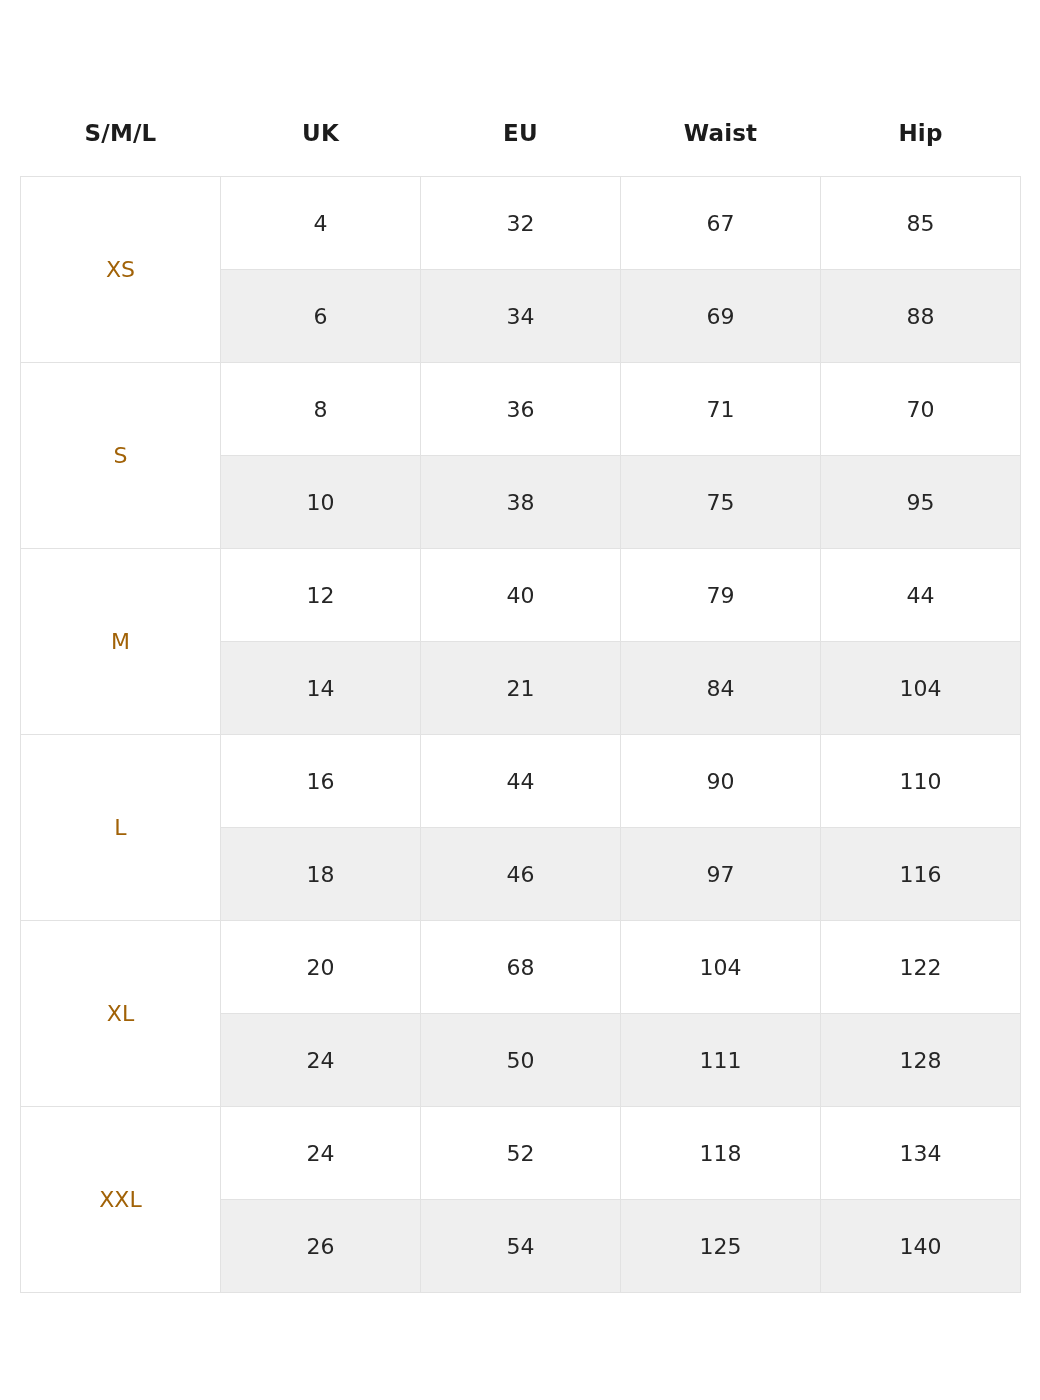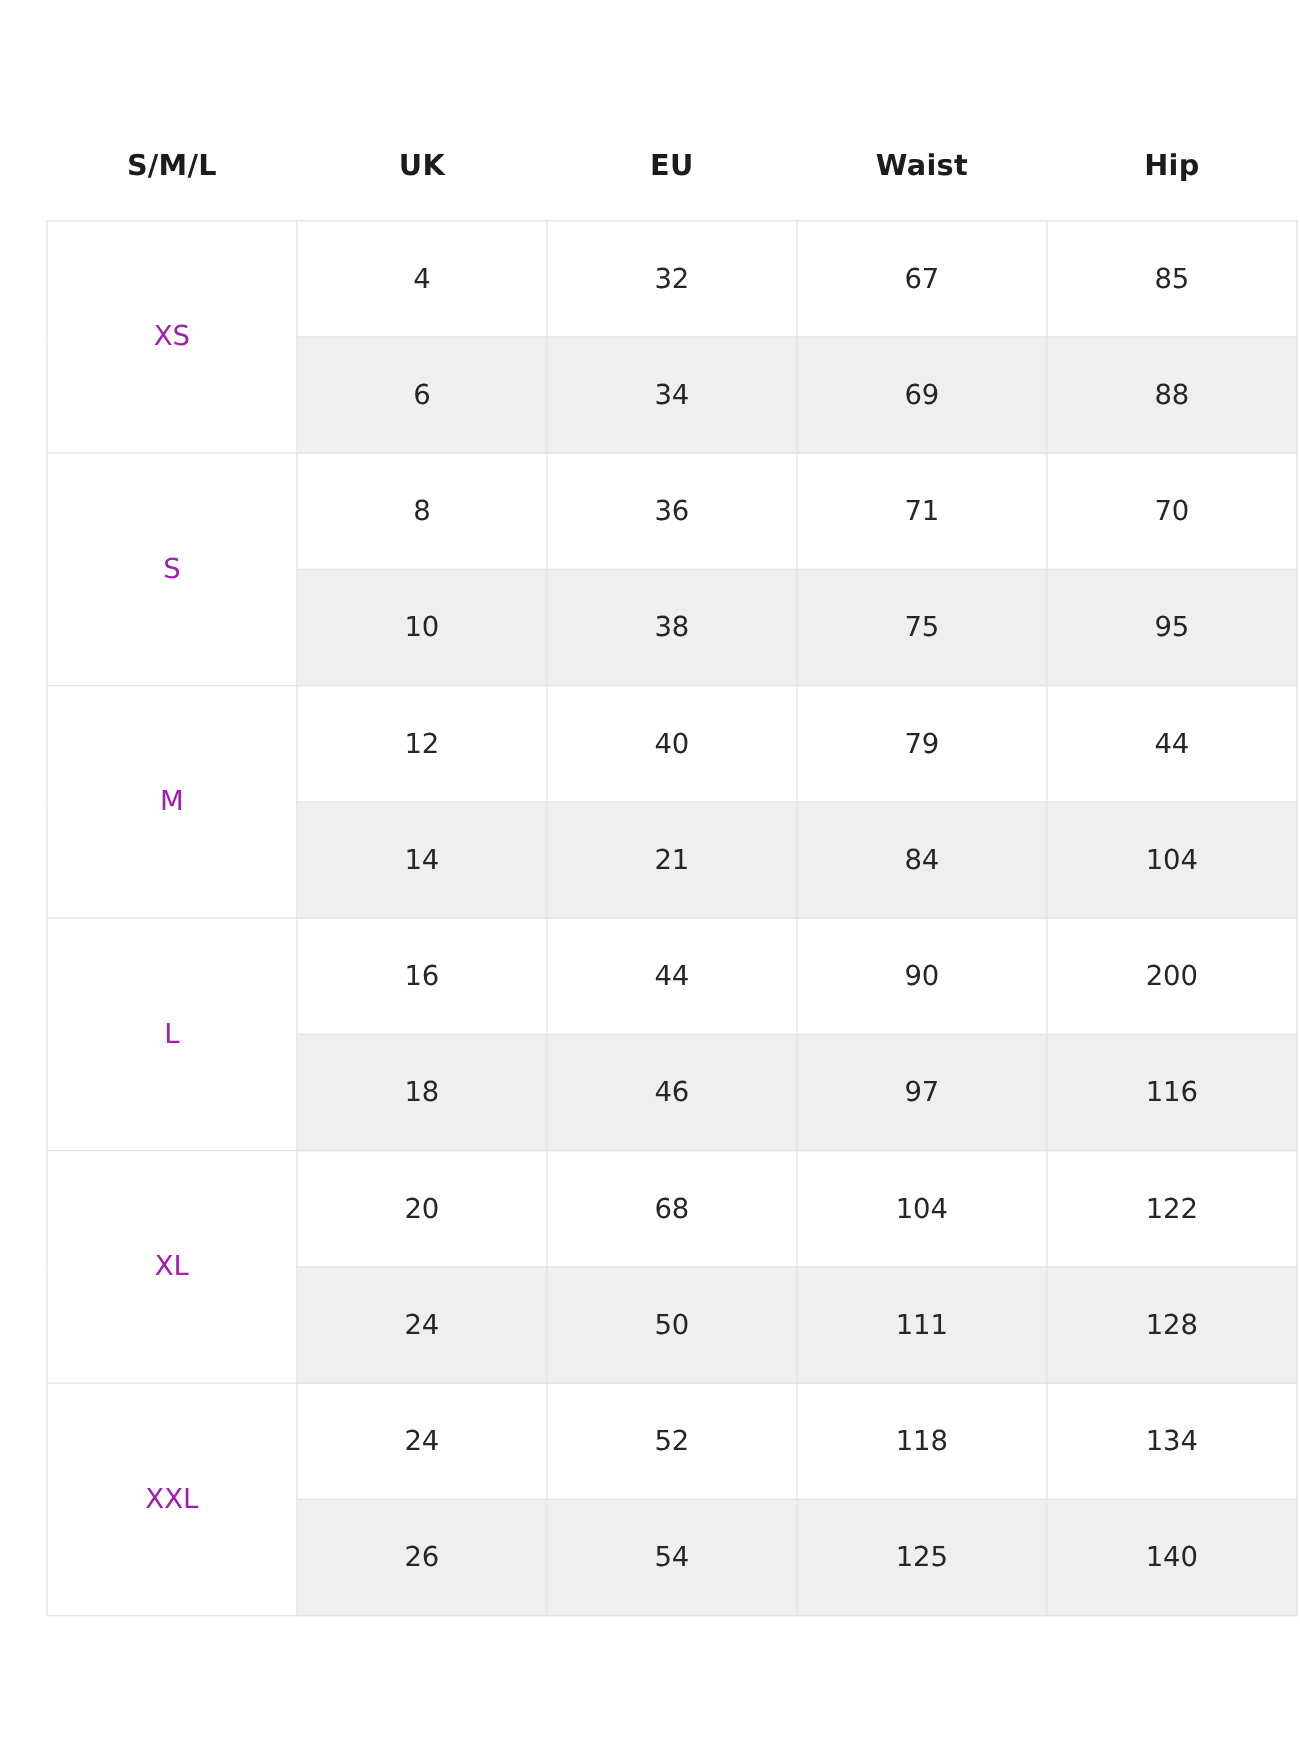--- a/index.html
+++ b/index.html
@@ -12,21 +12,21 @@
     height: 1400px;
     font-family: "DejaVu Sans", "Liberation Sans", sans-serif;
     color: #222222;
     -webkit-font-smoothing: antialiased;
   }
 
   .page {
     box-sizing: border-box;
     width: 1040px;
     height: 1400px;
-    padding: 120px 20px 0 37px;
+    padding: 120px 20px 0 20px;
   }
 
   table.size-chart {
     border-collapse: collapse;
     width: 1000px;
     table-layout: fixed;
   }
 
   table.size-chart col.c-size { width: 200px; }
   table.size-chart col.c-rest { width: 200px; }
@@ -46,21 +46,21 @@
     text-align: center;
     font-size: 22px;
     color: #262626;
     height: 92px;
     padding: 0;
     vertical-align: middle;
   }
 
   table.size-chart tbody td.size-cell {
     font-size: 22px;
-    color: #a21caf;
+    color: #a16207;
     background: #ffffff;
   }
 
   table.size-chart tbody tr.alt td {
     background: #efefef;
   }
 </style>
 </head>
 <body>
 
@@ -124,21 +124,21 @@
         <td>21</td>
         <td>84</td>
         <td>104</td>
       </tr>
 
       <tr>
         <td class="size-cell" rowspan="2">L</td>
         <td>16</td>
         <td>44</td>
         <td>90</td>
-        <td>200</td>
+        <td>110</td>
       </tr>
       <tr class="alt">
         <td>18</td>
         <td>46</td>
         <td>97</td>
         <td>116</td>
       </tr>
 
       <tr>
         <td class="size-cell" rowspan="2">XL</td>

